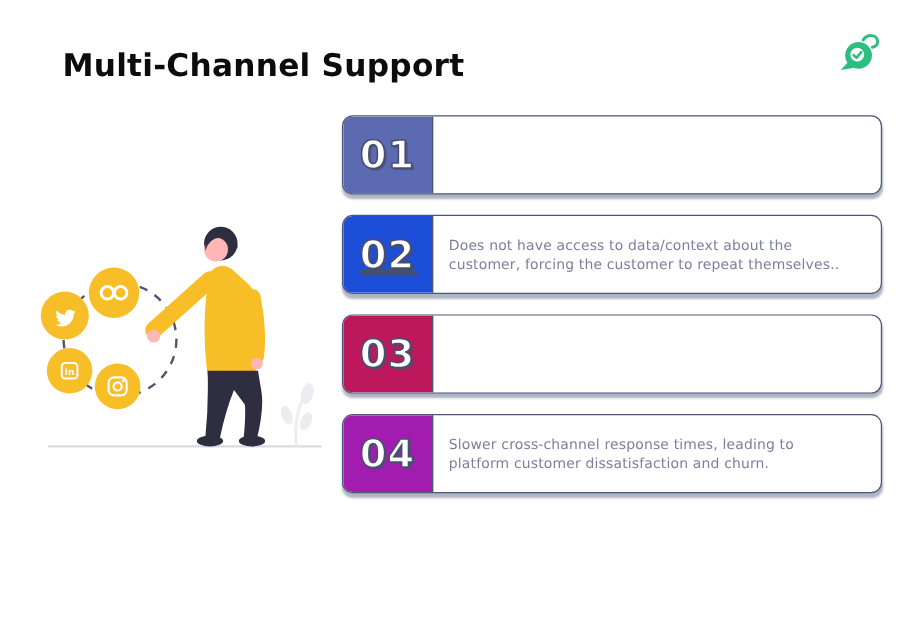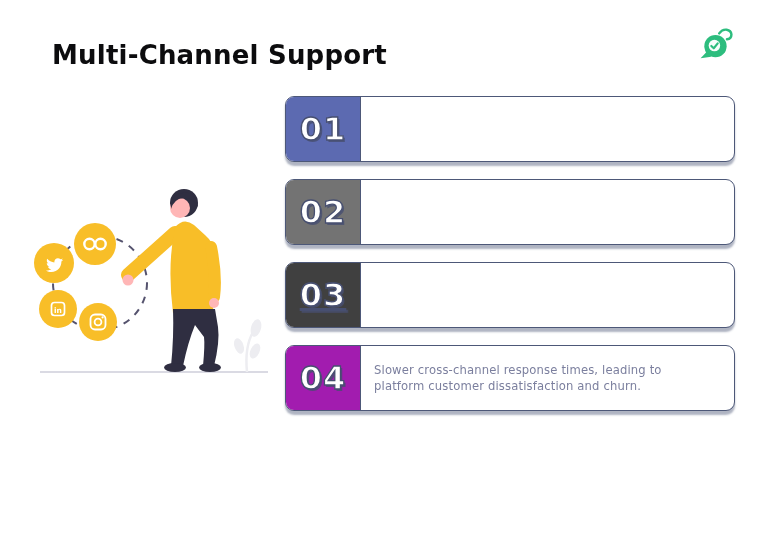--- a/index.html
+++ b/index.html
@@ -152,25 +152,26 @@
     </g>
   </svg>
 
   <div class="cards">
 
     <div class="card">
       <div class="card-num" style="background-color: rgb(92, 106, 177);">01</div>
     </div>
 
     <div class="card">
-      <div class="card-num" style="background-color: #737373;">02</div>
+      <div class="card-num" style="background-color: #1d4ed8; text-decoration: underline;">02</div>
+      <div class="card-text">Does not have access to data/context about the customer, forcing the customer to repeat themselves..</div>
     </div>
 
     <div class="card">
-      <div class="card-num" style="background-color: #404040; text-decoration: underline;">03</div>
+      <div class="card-num" style="background-color: #be185d;">03</div>
     </div>
 
     <div class="card">
       <div class="card-num" style="background-color: #a21caf;">04</div>
       <div class="card-text">Slower cross-channel response times, leading to platform customer dissatisfaction and churn.</div>
     </div>
 
 
   </div>
 </div>

